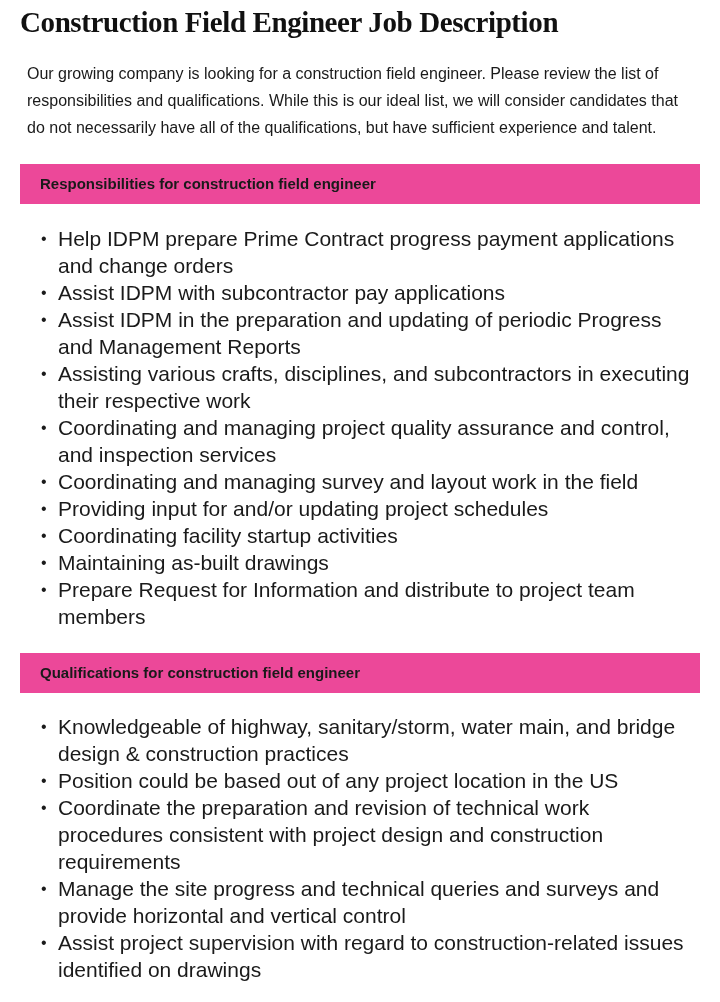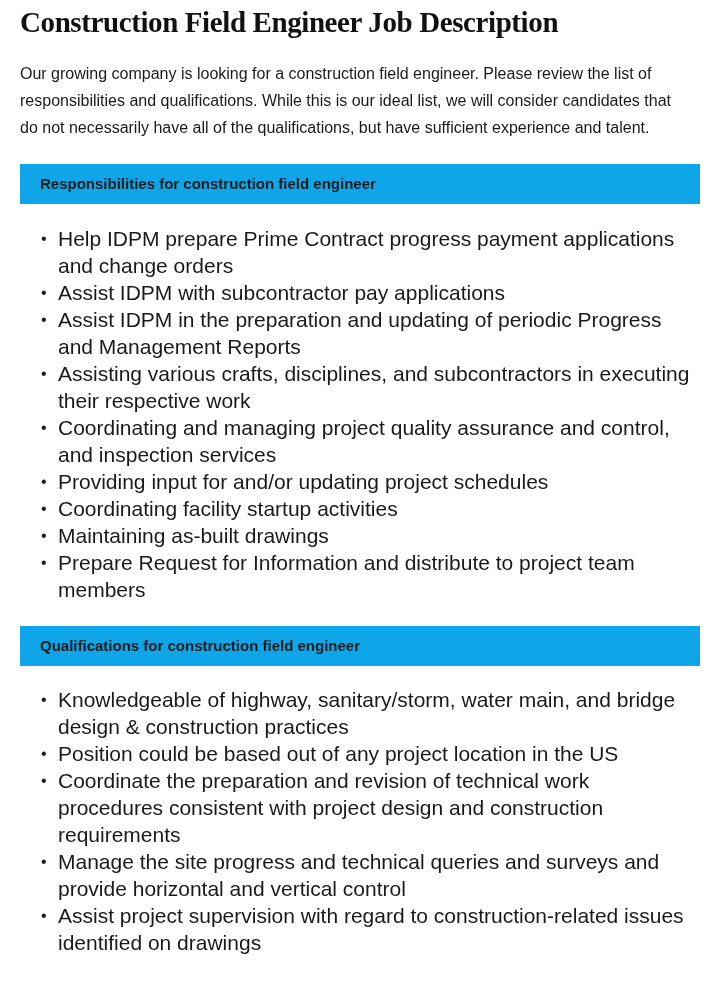--- a/index.html
+++ b/index.html
@@ -27,29 +27,29 @@
     line-height: 38px;
     letter-spacing: -0.4px;
     margin: 3px 0 0 0;
     color: #111111;
     white-space: nowrap;
     font-family: Liberation Serif, serif;
   }
   .intro {
     font-size: 16px;
     line-height: 27px;
-    margin: 19px 0 0 0;
+    margin: 19px 0 0 7px;
     color: #1a1a1a;
     max-width: 672px;
   }
   .section {
     margin-top: 23px;
   }
   .section-header {
-    background: #0ea5e9;
+    background: #ec4899;
     height: 40px;
     display: flex;
     align-items: center;
     padding: 7px 20px;
     box-sizing: border-box;
   }
   .section-header-text {
     font-size: 15px;
     font-weight: bold;
     line-height: 20px;
@@ -94,20 +94,21 @@
   <div class="section">
     <div class="section-header">
       <span class="section-header-text">Responsibilities for construction field engineer</span>
     </div>
     <ul class="bullet-list">
       <li class="bullet-item">Help IDPM prepare Prime Contract progress payment applications and change orders</li>
       <li class="bullet-item">Assist IDPM with subcontractor pay applications</li>
       <li class="bullet-item">Assist IDPM in the preparation and updating of periodic Progress and Management Reports</li>
       <li class="bullet-item">Assisting various crafts, disciplines, and subcontractors in executing their respective work</li>
       <li class="bullet-item">Coordinating and managing project quality assurance and control, and inspection services</li>
+      <li class="bullet-item">Coordinating and managing survey and layout work in the field</li>
       <li class="bullet-item">Providing input for and/or updating project schedules</li>
       <li class="bullet-item">Coordinating facility startup activities</li>
       <li class="bullet-item">Maintaining as-built drawings</li>
       <li class="bullet-item">Prepare Request for Information and distribute to project team members</li>
     </ul>
   </div>
 
   <div class="section">
     <div class="section-header">
       <span class="section-header-text">Qualifications for construction field engineer</span>

